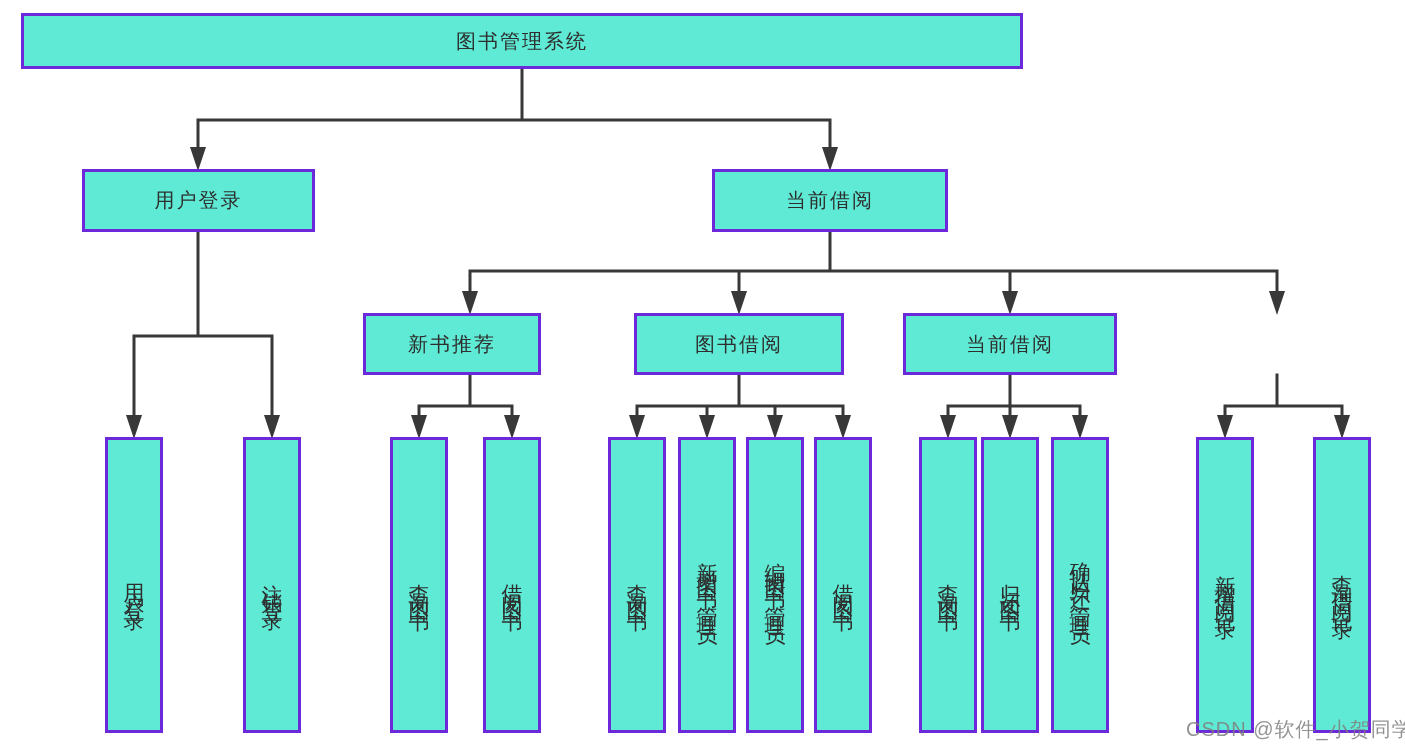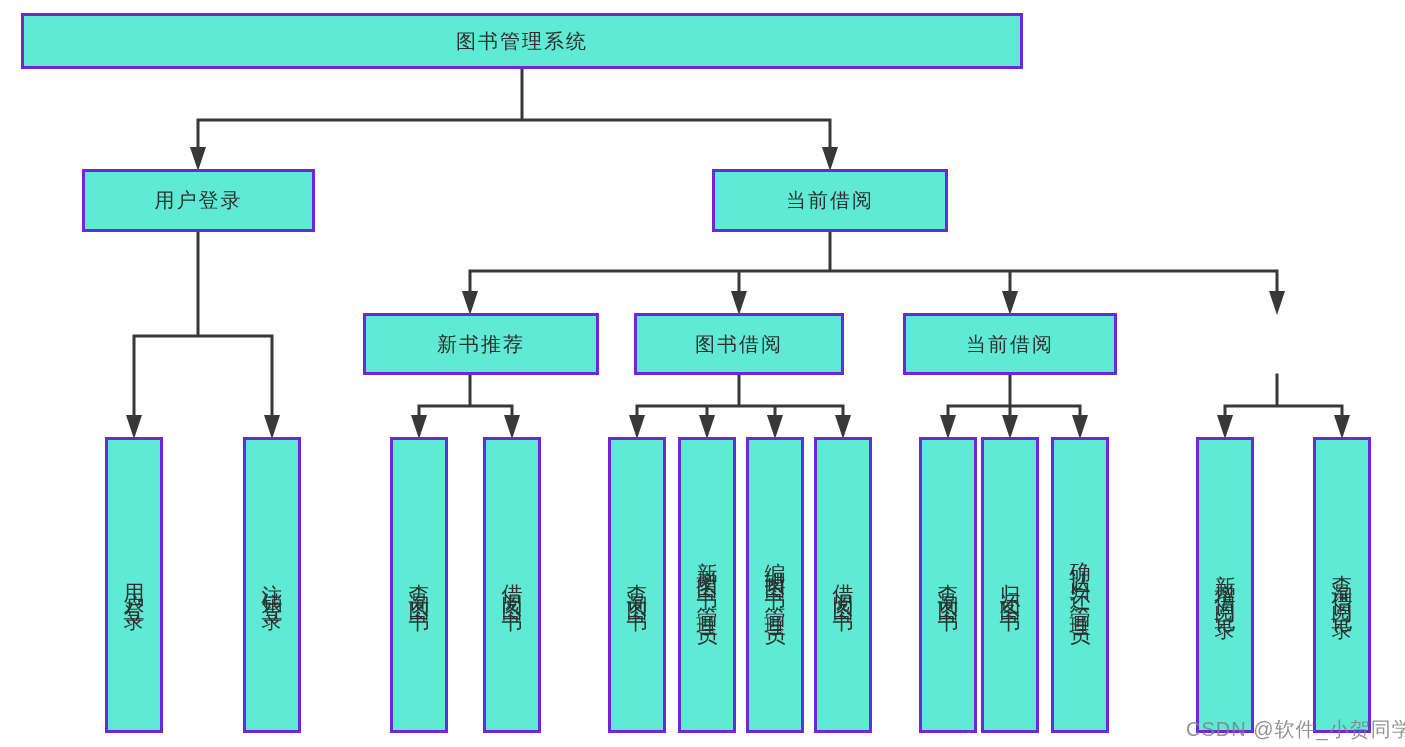--- a/index.html
+++ b/index.html
@@ -87,21 +87,21 @@
       <polygon points="1217,415 1233,415 1225,439"></polygon>
       <polygon points="1334,415 1350,415 1342,439"></polygon>
     </g>
   </svg>
 
   <div class="node h" style="left:21px; top:13px; width:1002px; height:56px;">图书管理系统</div>
 
   <div class="node h" style="left:82px; top:169px; width:233px; height:63px;">用户登录</div>
   <div class="node h" style="left:712px; top:169px; width:236px; height:63px;">当前借阅</div>
 
-  <div class="node h" style="left:363px; top:313px; width:236px; height:62px;text-align:center;">新书推荐</div>
+  <div class="node h" style="left:363px; top:313px; width:178px; height:62px;text-align:center;">新书推荐</div>
   <div class="node h" style="left:903px; top:313px; width:214px; height:62px;">当前借阅</div>
   <div class="node h" style="left:634px; top:313px; width:210px; height:62px;">图书借阅</div>
 
   <div class="node v" style="left:105px; top:437px; width:58px; height:296px;">用户登录</div>
   <div class="node v" style="left:243px; top:437px; width:58px; height:296px;">注销登录</div>
   <div class="node v" style="left:390px; top:437px; width:58px; height:296px;">查询图书</div>
   <div class="node v" style="left:483px; top:437px; width:58px; height:296px;">借阅图书</div>
   <div class="node v" style="left:608px; top:437px; width:58px; height:296px;">查询图书</div>
   <div class="node v" style="left:678px; top:437px; width:58px; height:296px;">新增图书（管理员）</div>
   <div class="node v" style="left:746px; top:437px; width:58px; height:296px;">编辑图书（管理员）</div>

